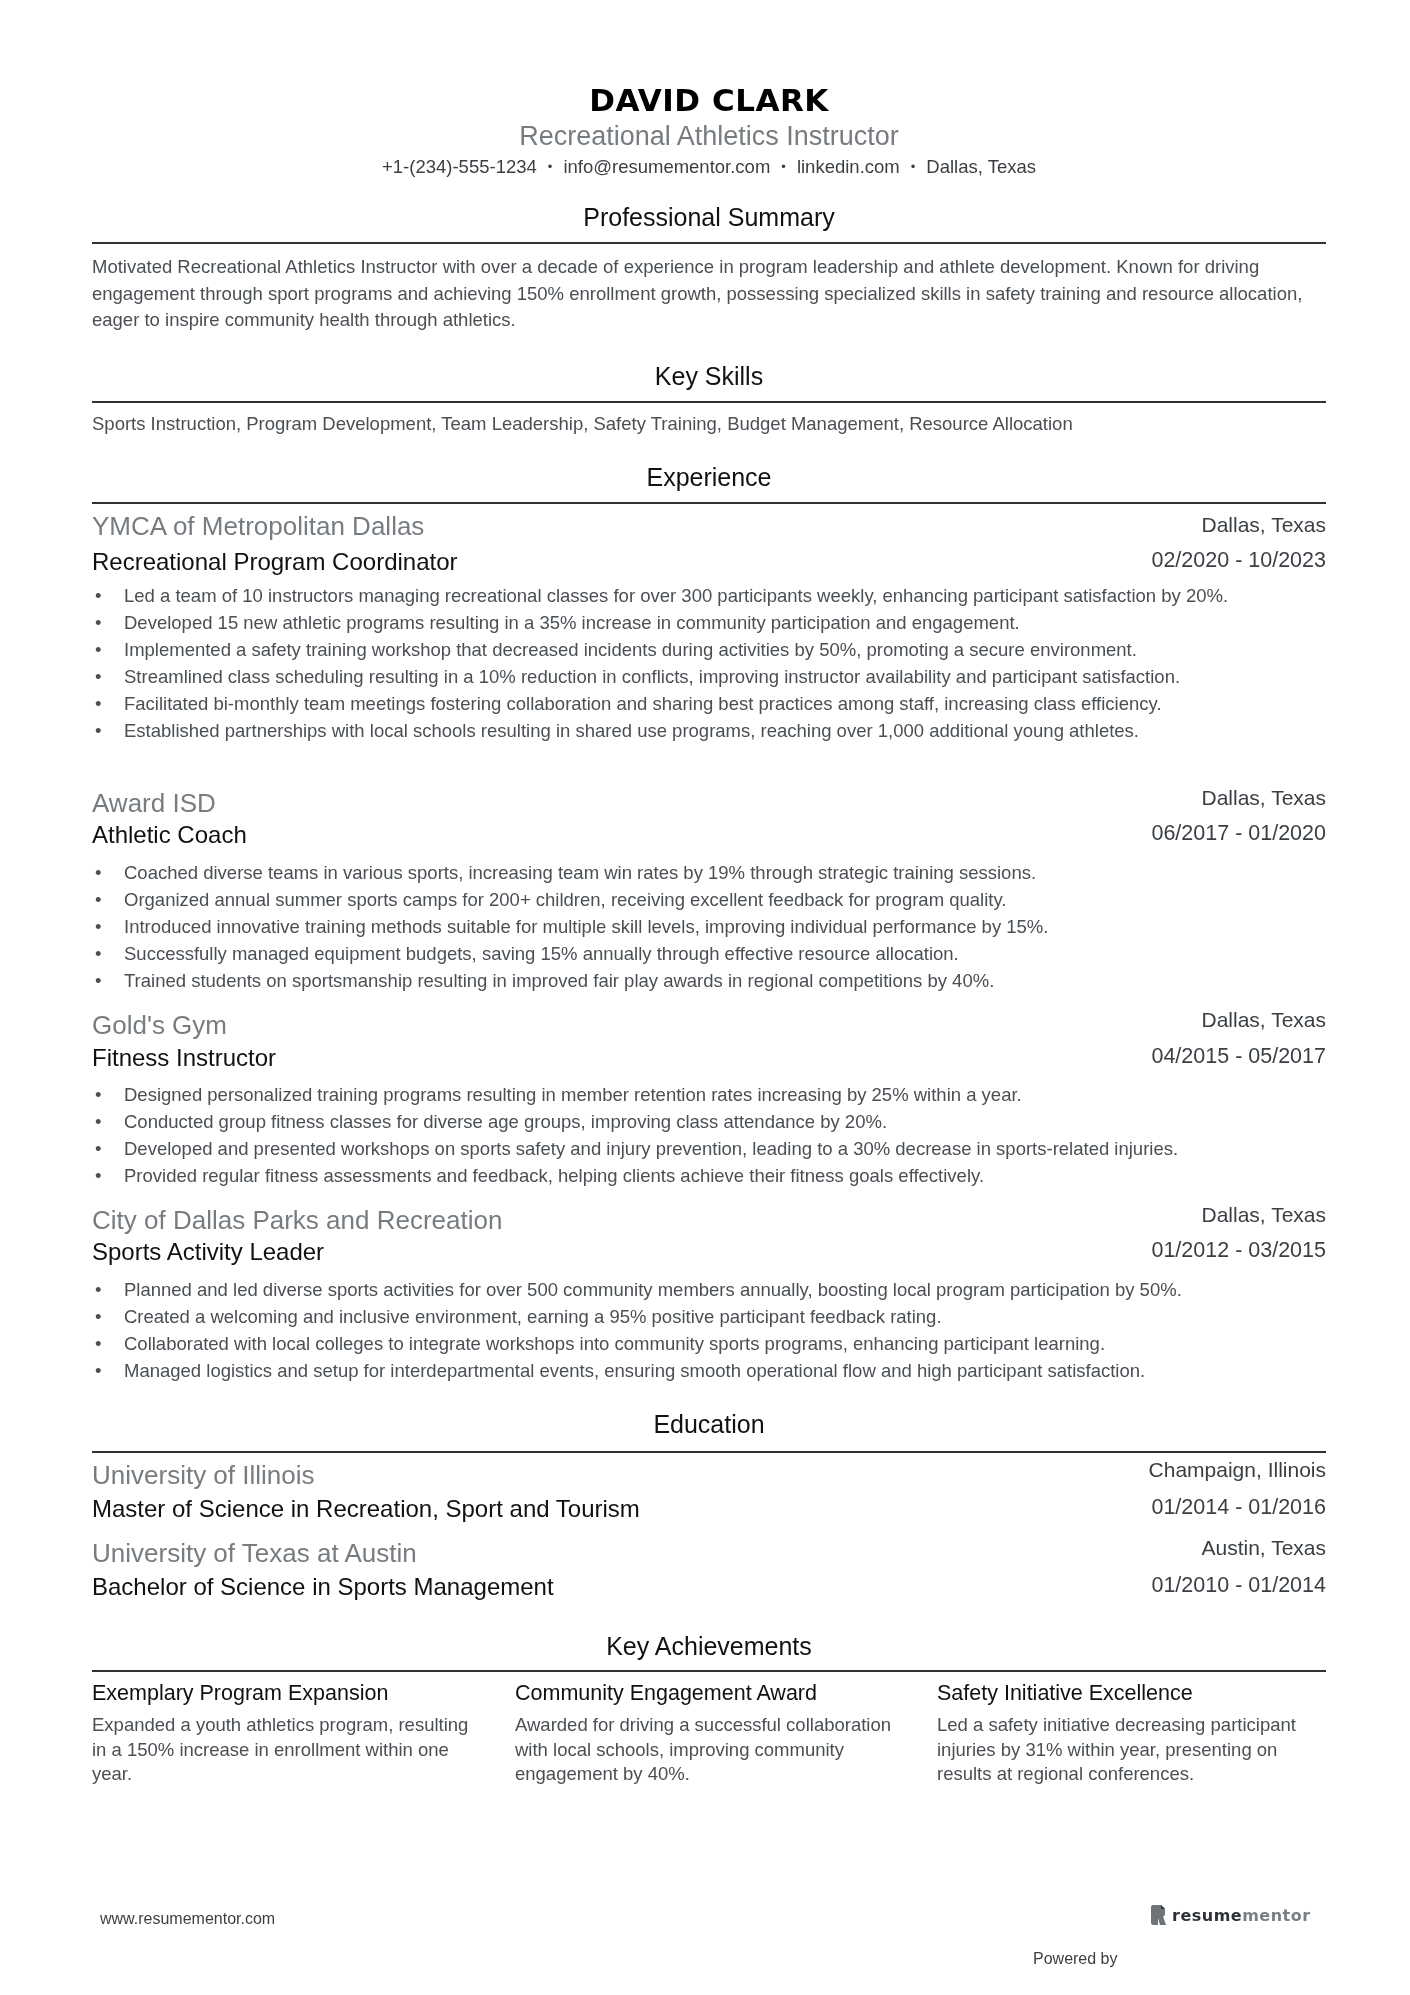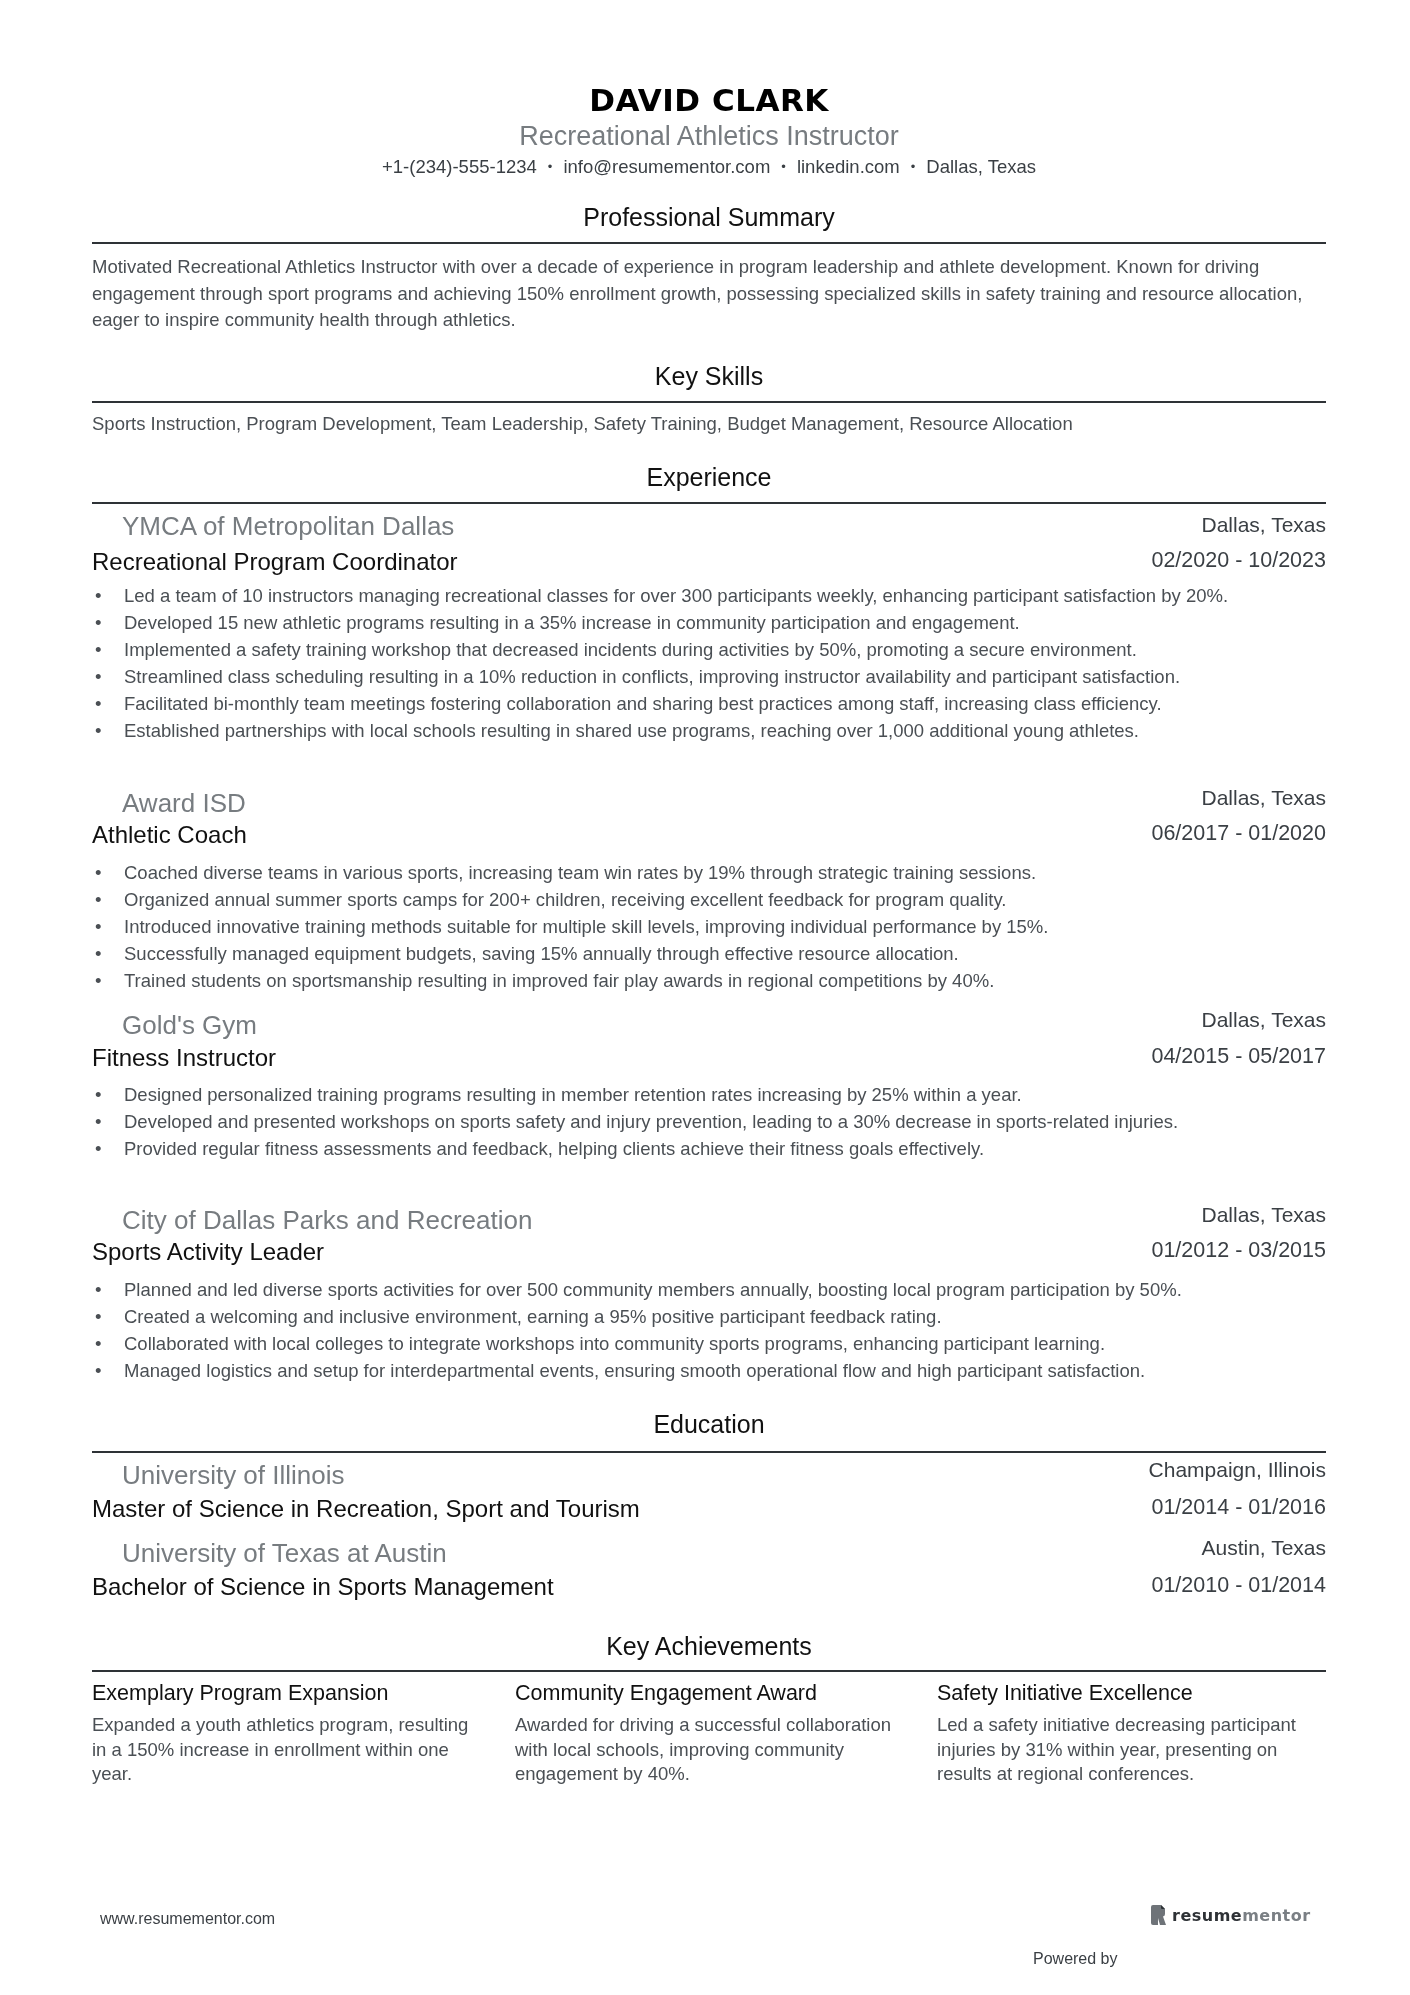--- a/index.html
+++ b/index.html
@@ -12,21 +12,21 @@
   .subtitle { position: absolute; left: 0; width: 1234px; top: 121px; text-align: center;
               font-size: 27px; color: #777c80; }
   .contact { position: absolute; left: 0; width: 1234px; top: 156px; text-align: center;
              font-size: 18.5px; color: #3a3f44; }
   .contact .sep { display: inline-block; margin: 0 11px; font-size: 13px; vertical-align: 2px; }
   .section-title { position: absolute; left: 0; width: 1234px; text-align: center;
                    font-size: 25px; color: #111; }
   .rule { position: absolute; left: 0; width: 1234px; height: 2px; background: #2e3236; }
   .para { position: absolute; left: 0; width: 1234px; font-size: 18.5px; line-height: 26.5px; color: #4a4f54; }
   .row { position: absolute; left: 0; width: 1234px; }
-  .org { position: absolute; left: 0; font-size: 26px; color: #777c80; white-space: nowrap; margin-left: 30px; }
+  .org { position: absolute; left: 0; font-size: 26px; color: #777c80; white-space: nowrap; }
   .loc { position: absolute; right: 0; font-size: 21px; color: #3a3f44; white-space: nowrap; }
   .role { position: absolute; left: 0; font-size: 24px; color: #111; white-space: nowrap; }
   .dates { position: absolute; right: 0; font-size: 21.5px; color: #3a3f44; white-space: nowrap; }
   ul.bullets { position: absolute; left: 0; width: 1234px; margin: 0; padding: 0; list-style: none; }
   ul.bullets li { position: relative; padding-left: 32px; font-size: 18.5px; line-height: 27px; color: #4a4f54; }
   ul.bullets li::before { content: "\2022"; position: absolute; left: 3px; top: 0; color: #4a4f54; }
   .ach-col { position: absolute; width: 390px; }
   .ach-title { font-size: 21.5px; color: #111; line-height: 28px; }
   .ach-desc { font-size: 18.5px; color: #4a4f54; line-height: 24.5px; margin-top: 6px; }
   .footer-url { position: absolute; left: 100px; top: 1910px; font-size: 16px; color: #3a3f44; }
@@ -89,20 +89,21 @@
   </ul>
 
   <div class="row" style="top:1010px">
     <div class="org" style="top:0">Gold's Gym</div>
     <div class="loc" style="top:-2px">Dallas, Texas</div>
     <div class="role" style="top:34px">Fitness Instructor</div>
     <div class="dates" style="top:34px">04/2015 - 05/2017</div>
   </div>
   <ul class="bullets" style="top:1081px">
     <li>Designed personalized training programs resulting in member retention rates increasing by 25% within a year.</li>
+    <li>Conducted group fitness classes for diverse age groups, improving class attendance by 20%.</li>
     <li>Developed and presented workshops on sports safety and injury prevention, leading to a 30% decrease in sports-related injuries.</li>
     <li>Provided regular fitness assessments and feedback, helping clients achieve their fitness goals effectively.</li>
   </ul>
 
   <div class="row" style="top:1205px">
     <div class="org" style="top:0">City of Dallas Parks and Recreation</div>
     <div class="loc" style="top:-2px">Dallas, Texas</div>
     <div class="role" style="top:33px">Sports Activity Leader</div>
     <div class="dates" style="top:33px">01/2012 - 03/2015</div>
   </div>

